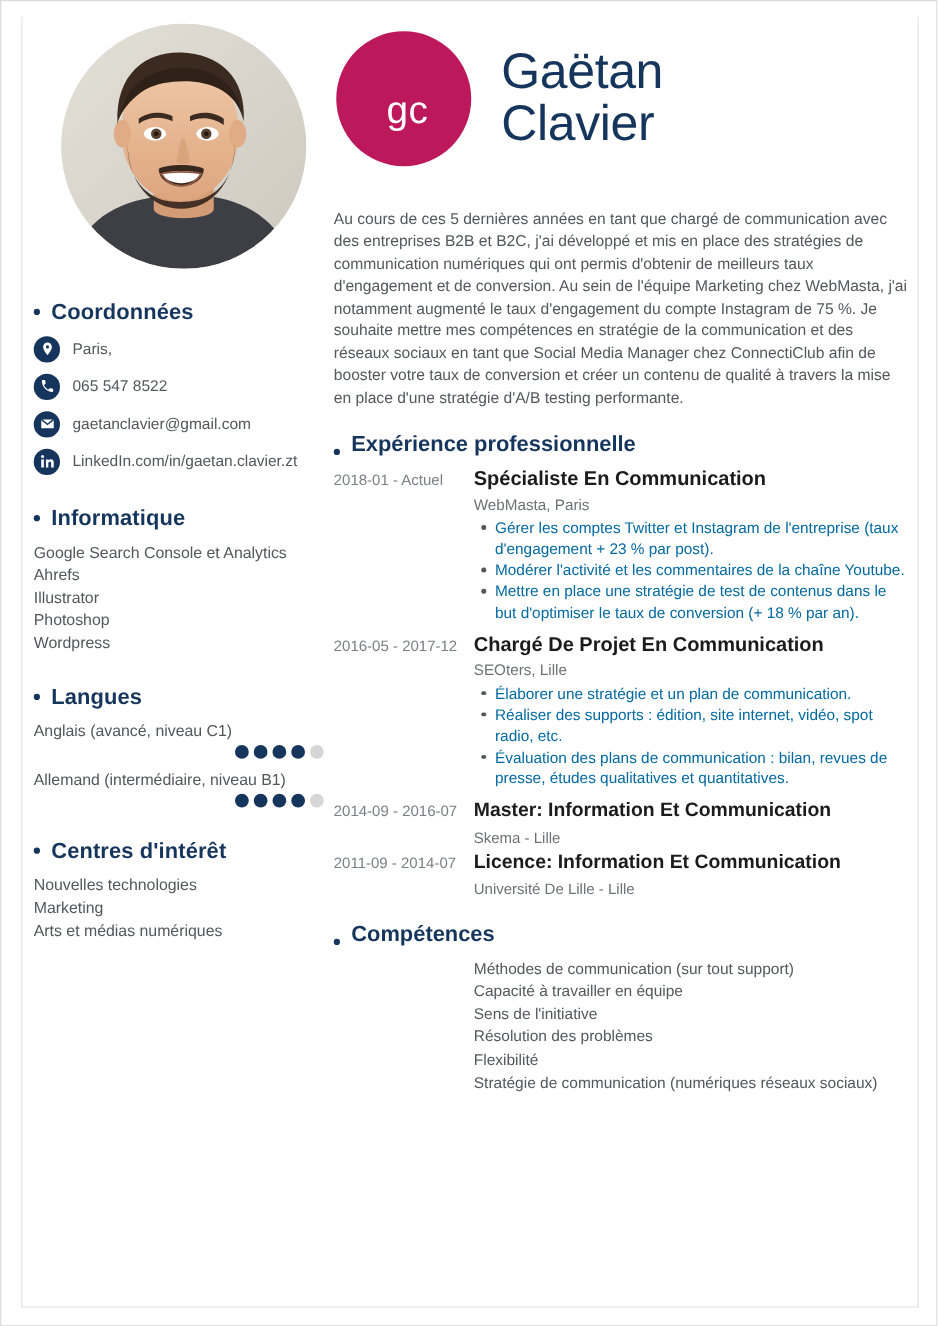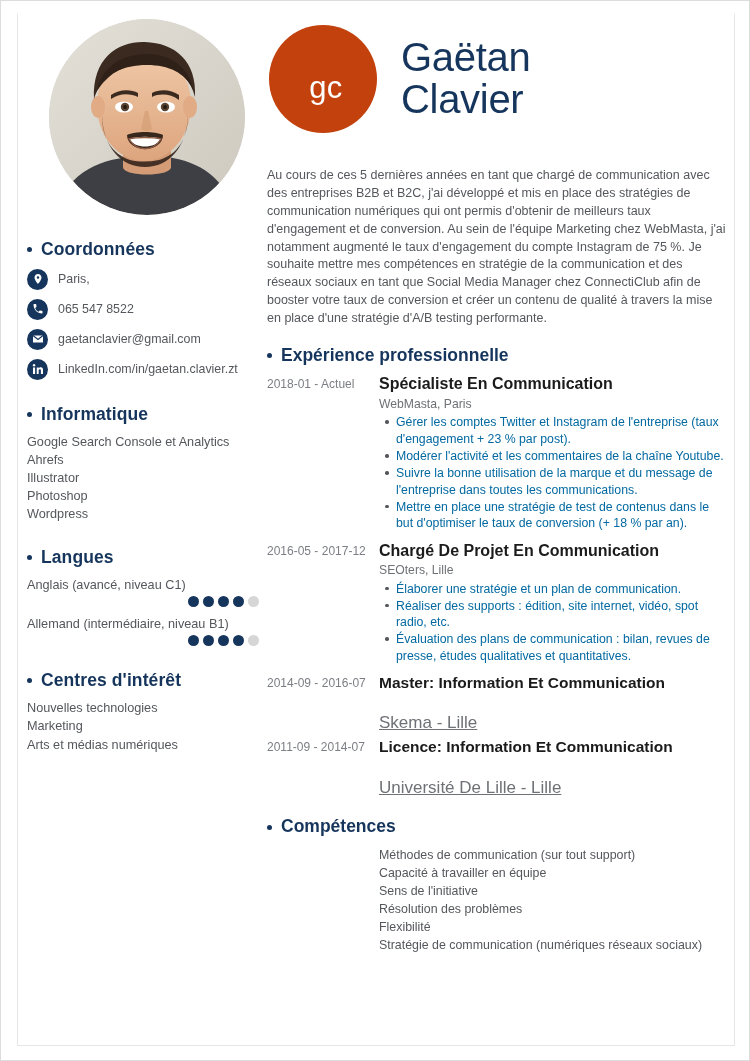--- a/index.html
+++ b/index.html
@@ -144,21 +144,21 @@
 
   .name-head {
     display: flex;
     align-items: center;
     height: 120px;
   }
   .monogram {
     width: 108px;
     height: 108px;
     border-radius: 50%;
-    background: #c2410c;
+    background: #be185d;
     flex: 0 0 auto;
     display: flex;
     align-items: center;
     justify-content: center;
     margin-left: 2px;
   }
   .monogram-text {
     color: #ffffff;
     font-size: 31px;
     letter-spacing: 0.5px;
@@ -186,21 +186,21 @@
   .summary {
     font-size: 12.5px;
     color: #54575c;
     line-height: 1.43;
     margin-top: 28px;
     text-align: left;
   }
 
   .sec-head-r {
     display: flex;
-    align-items: center;
+    align-items: flex-end;
     margin-top: 19px;
     margin-bottom: 10px;
   }
   .sec-title-r {
     font-size: 17.5px;
     font-weight: bold;
     color: #16355c;
     line-height: 1;
   }
 
@@ -254,25 +254,24 @@
   }
 
   .edu-entry { margin-bottom: 2px; }
   .edu-title {
     font-size: 15.5px;
     font-weight: bold;
     color: #1b1b1b;
     line-height: 1.25;
   }
   .edu-sub {
-    font-size: 17px;
+    font-size: 12px;
     color: #6e7176;
     line-height: 1.4;
-    margin-top: 19px;
-    text-decoration: underline;
+    margin-top: 3px;
   }
 
   .skills-wrap { padding-left: 112px; margin-top: 4px; }
   .skill-item {
     font-size: 12.4px;
     color: #54575c;
     line-height: 1.46;
   }
 </style>
 </head>
@@ -448,21 +447,20 @@
       </div>
 
       <div class="entry">
         <div class="entry-date">2018-01 - Actuel</div>
         <div class="entry-body">
           <div class="entry-title">Spécialiste En Communication</div>
           <div class="entry-sub">WebMasta, Paris</div>
           <ul class="entry-ul">
             <li class="entry-li">Gérer les comptes Twitter et Instagram de l'entreprise (taux d'engagement + 23 % par post).</li>
             <li class="entry-li">Modérer l'activité et les commentaires de la chaîne Youtube.</li>
-            <li class="entry-li">Suivre la bonne utilisation de la marque et du message de l'entreprise dans toutes les communications.</li>
             <li class="entry-li">Mettre en place une stratégie de test de contenus dans le but d'optimiser le taux de conversion (+ 18 % par an).</li>
           </ul>
         </div>
       </div>
 
       <div class="entry">
         <div class="entry-date">2016-05 - 2017-12</div>
         <div class="entry-body">
           <div class="entry-title">Chargé De Projet En Communication</div>
           <div class="entry-sub">SEOters, Lille</div>

